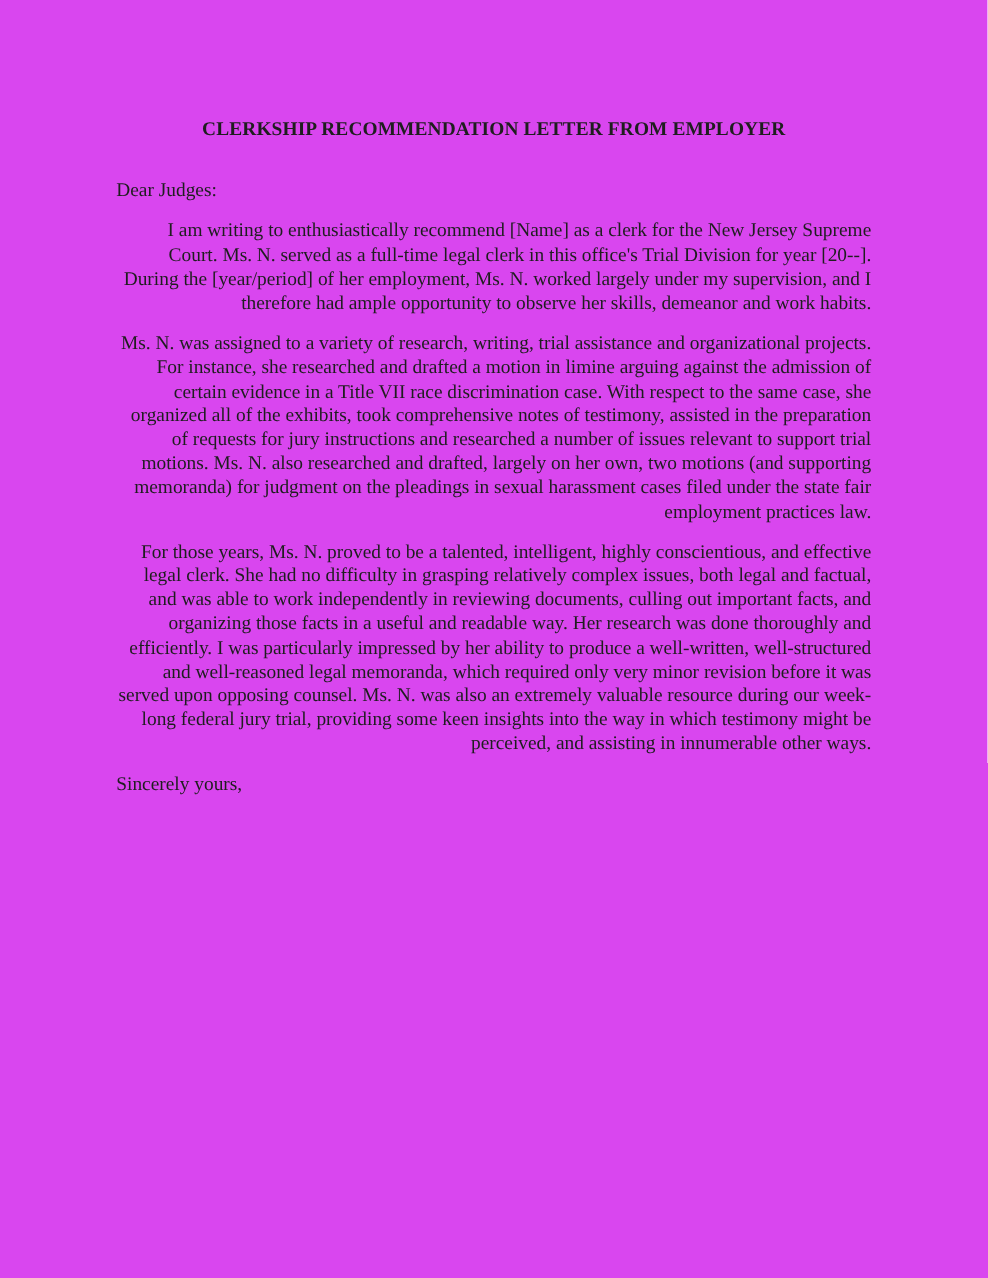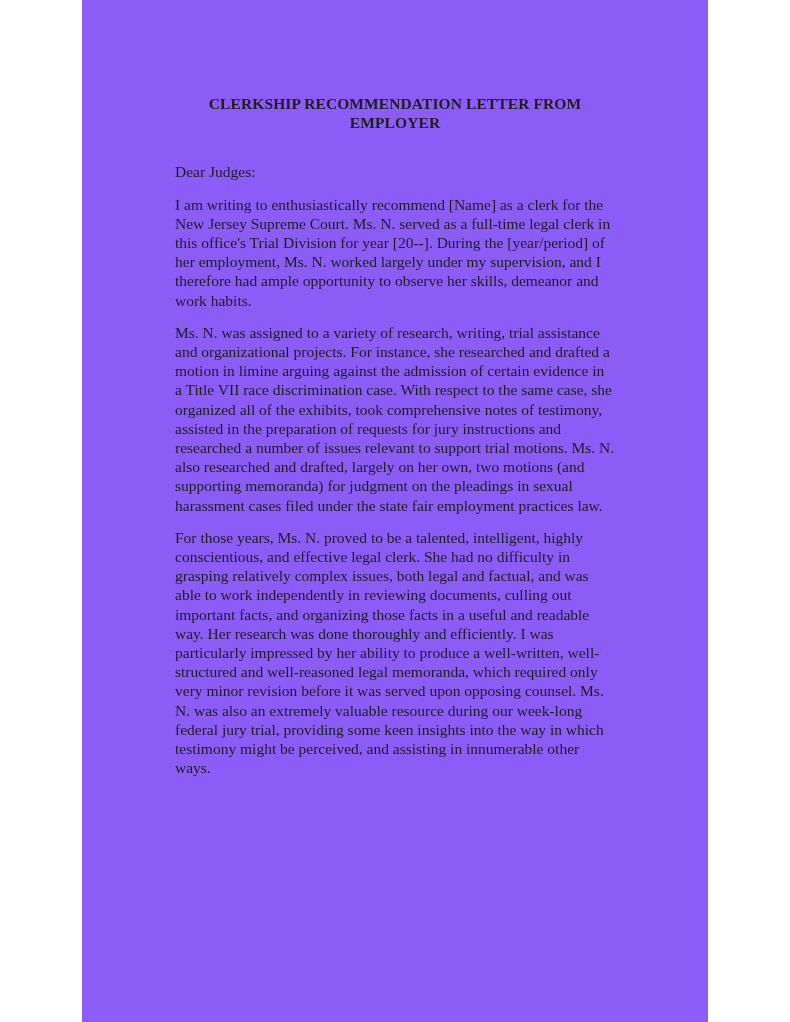--- a/index.html
+++ b/index.html
@@ -3,45 +3,45 @@
 <meta charset="utf-8">
 <style>
   html, body {
     margin: 0;
     padding: 0;
     background: #ffffff;
   }
   .page {
     position: relative;
     box-sizing: border-box;
-    width: 626px;
+    width: 790px;
     height: 1022px;
     margin: 0 auto;
-    background: #8b5cf6;
+    background: #d946ef;
     padding: 94px 93px 60px 93px;
     font-family: "Liberation Serif", "DejaVu Serif", serif;
     font-size: 15.5px;
     line-height: 19.2px;
     color: #1e1e1e;
     overflow: hidden;
   }
   .doc-title {
     margin: 0 0 30px 0;
     text-align: center;
     font-weight: 700;
     font-size: 15.5px;
     line-height: 19.2px;
     letter-spacing: 0.1px;
   }
   .salutation {
     margin: 12px 0 13px 0;
   }
   .body-paragraph {
     margin: 0 0 13px 0;
-    text-align: left;
+    text-align: right;
   }
   .closing-block {
     margin: 0;
   }
   .closing-line, .signature-line {
     margin: 0;
   }
 </style>
 </head>
 <body>
@@ -53,15 +53,16 @@
   <p class="salutation">Dear Judges:</p>
 
   <p class="body-paragraph">I am writing to enthusiastically recommend [Name] as a clerk for the New Jersey Supreme Court. Ms. N. served as a full-time legal clerk in this office's Trial Division for year [20--]. During the [year/period] of her employment, Ms. N. worked largely under my supervision, and I therefore had ample opportunity to observe her skills, demeanor and work habits.</p>
 
   <p class="body-paragraph">Ms. N. was assigned to a variety of research, writing, trial assistance and organizational projects. For instance, she researched and drafted a motion in limine arguing against the admission of certain evidence in a Title VII race discrimination case. With respect to the same case, she organized all of the exhibits, took comprehensive notes of testimony, assisted in the preparation of requests for jury instructions and researched a number of issues relevant to support trial motions. Ms. N. also researched and drafted, largely on her own, two motions (and supporting memoranda) for judgment on the pleadings in sexual harassment cases filed under the state fair employment practices law.</p>
 
   <p class="body-paragraph">For those years, Ms. N. proved to be a talented, intelligent, highly conscientious, and effective legal clerk. She had no difficulty in grasping relatively complex issues, both legal and factual, and was able to work independently in reviewing documents, culling out important facts, and organizing those facts in a useful and readable way. Her research was done thoroughly and efficiently. I was particularly impressed by her ability to produce a well-written, well-structured and well-reasoned legal memoranda, which required only very minor revision before it was served upon opposing counsel. Ms. N. was also an extremely valuable resource during our week-long federal jury trial, providing some keen insights into the way in which testimony might be perceived, and assisting in innumerable other ways.</p>
 
 
   <div class="closing-block">
+    <p class="closing-line">Sincerely yours,</p>
   </div>
 
 </div>
 
 </body></html>

